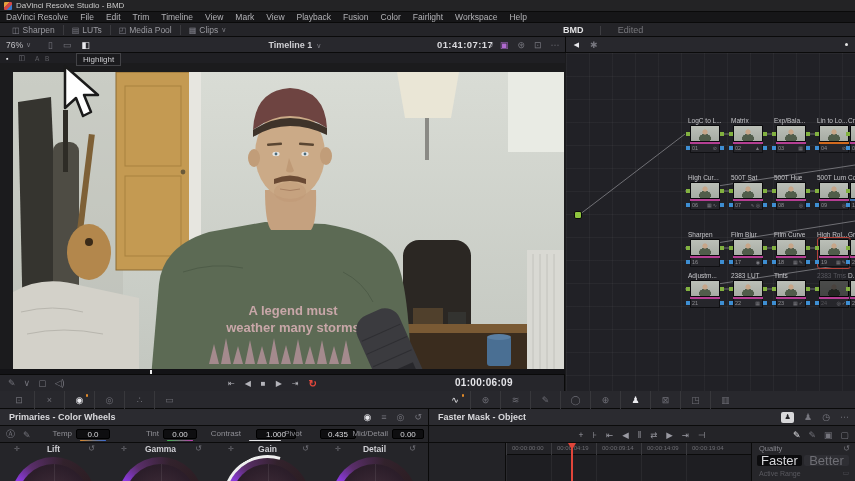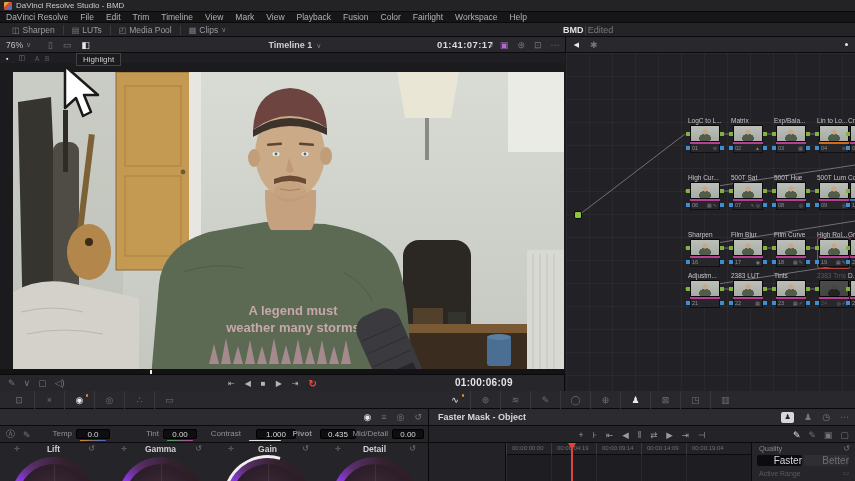--- a/index.html
+++ b/index.html
@@ -10,21 +10,21 @@
 
 .titlebar{position:absolute;left:0;top:0;width:855px;height:12px;background:#232325;border-bottom:1px solid #0a0a0a;font-size:8px;line-height:11px;color:#c9c9c9;display:flex;align-items:center;gap:4px;padding-left:4px}
 .applogo{width:8px;height:8px;border-radius:1px;background:linear-gradient(135deg,#e8a13c 0 33%,#d04848 33% 66%,#3c78c8 66% 100%)}
 .menubar{position:absolute;left:0;top:12px;width:855px;height:11px;background:#161618;border-bottom:1px solid #0a0a0a;display:flex;align-items:center;font-size:8.5px;color:#b2b2b6}
 .menubar .mi{padding:0 6px;line-height:11px;cursor:default}
 .toolbar{position:absolute;left:0;top:23px;width:855px;height:14px;background:#242428;border-bottom:1px solid #0a0a0a}
 #tb-left{position:absolute;left:4px;top:0;height:14px;display:flex;align-items:center}
 .tbbtn{display:flex;align-items:center;gap:3px;font-size:8.5px;color:#9a9aa0;padding:0 8px;height:10px;border-left:1px solid #3a3a3e}
 .tbbtn:first-child{border-left:none}
 .tbbtn .tbicon{font-size:8px;color:#80808a}
-.project{position:absolute;left:563px;top:0;height:14px;line-height:14px;font-size:9px;display:flex;gap:1px;align-items:center}
+.project{position:absolute;left:563px;top:0;height:14px;line-height:14px;font-size:9px;display:flex;gap:16px;align-items:center}
 .project .pname{color:#e2e2e4;font-weight:bold}
 .project .psep{color:#4a4a4e}
 .project .pstatus{color:#77777c}
 
 
 .headerbar{position:absolute;left:0;top:37px;width:855px;height:16px;background:#28282d;border-bottom:1px solid #0a0a0a}
 .vh{position:absolute;left:0;top:0;width:565px;height:16px}
 .nh{position:absolute;left:565px;top:0;width:290px;height:16px;border-left:1px solid #0a0a0a}
 .zoomsel{position:absolute;left:6px;top:0;height:16px;line-height:16px;font-size:8.5px;color:#c2c2c6;display:flex;gap:3px}
 .caret{color:#7a7a80;font-size:7px}
@@ -139,21 +139,21 @@
 .mmtl{position:relative;height:38px;background:#1e1e22}
 .mmleft{position:absolute;left:0;top:0;width:77px;height:38px;background:#232327;border-right:1px solid #0b0b0b}
 .mmruler{position:absolute;left:77px;top:0;width:245px;height:12px;background:#232327;border-bottom:1px solid #0b0b0b}
 .rlabel{position:absolute;top:0;font-size:6px;line-height:11px;color:#6e6e74;white-space:nowrap}
 .rsep{position:absolute;top:0;width:1px;background:#3a3a3e}
 .playhead{position:absolute;top:0;width:1.5px;background:#e0453a;z-index:5}
 .phead-cap{position:absolute;top:0;width:0;height:0;border-left:4px solid rgba(0,0,0,0);border-right:4px solid rgba(0,0,0,0);border-top:7px solid #e0453a;z-index:6}
 .quality{position:absolute;left:322px;top:0;width:105px;height:38px;background:#26262a;border-left:1px solid #0b0b0b}
 .qlabel{position:absolute;left:7px;top:1px;font-size:7.5px;color:#85858c}
 .qreset{position:absolute;right:6px;top:1px;font-size:8px;color:#717178}
-.qbtn{position:absolute;top:12px;width:45px;height:11px;border-radius:2px;font-size:10px;text-align:right;line-height:11px}
+.qbtn{position:absolute;top:12px;width:45px;height:11px;border-radius:2px;font-size:13px;text-align:center;line-height:11px}
 .qbtn.sel{background:#0c0c0e;color:#d8d8dc}
 .qbtn.uns{background:#2e2e33;color:#6e6e74}
 .arange{position:absolute;left:7px;top:27px;font-size:7px;color:#5a5a60}
 .aricon{position:absolute;right:7px;top:26px;font-size:7px;color:#4e4e54}
 </style>
 </head>
 <body>
 
 <div class="app">
 
@@ -680,20 +680,21 @@
         <span class="pic">⊕</span>
         <span class="pic hl">♟</span>
         <span class="pic">⊠</span>
         <span class="pic">◳</span>
         <span class="pic">▥</span>
       </div>
   </div>
 
   <div class="leftpanel">
     <div class="phead">
+      <span class="ptitle">Primaries - Color Wheels</span>
       <span class="phicons" id="ph-icons">
           <span class="ic on">◉</span>
           <span class="ic">≡</span>
           <span class="ic">◎</span>
           <span class="ic">↺</span>
         </span>
     </div>
     <div class="fieldsrow" id="fieldsrow">
       <span id="pf-lead">
           <span class="ic">Ⓐ</span>
@@ -701,21 +702,21 @@
         </span>
     <span class="flabel" style="left: 14px; width: 58px;">Temp</span>
         <div class="fbox" style="left: 76px; width: 34px;">0.0</div>
         <div class="fund u-temp" style="left: 80px; width: 26px;"></div>
         <span class="flabel" style="left: 101px; width: 58px;">Tint</span>
         <div class="fbox" style="left: 163px; width: 34px;">0.00</div>
         <div class="fund u-tint" style="left: 167px; width: 26px;"></div>
         <span class="flabel" style="left: 183px; width: 58px;">Contrast</span>
         <div class="fbox" style="left: 256px; width: 40px;">1.000</div>
         <div class="fund u-con" style="left: 249px; width: 32px;"></div>
-        <span class="flabel" style="left: 254px; width: 58px; font-weight: bold;">Pivot</span>
+        <span class="flabel" style="left: 244px; width: 58px;">Pivot</span>
         <div class="fbox" style="left: 320px; width: 36px;">0.435</div>
         <span class="flabel" style="left: 330px; width: 58px;">Mid/Detail</span>
         <div class="fbox" style="left: 392px; width: 32px;">0.00</div>
       </div>
     <div id="wheels">
         <div class="wcol" style="left: 0px;">
           <div class="whead">
             <span class="wmini">✛</span>
             <span class="wname">Lift</span>
             <span class="wreset">↺</span>

